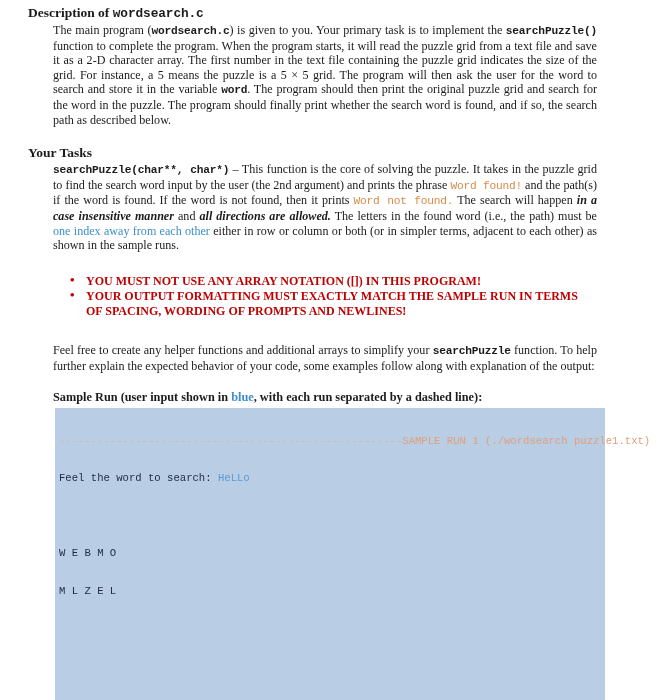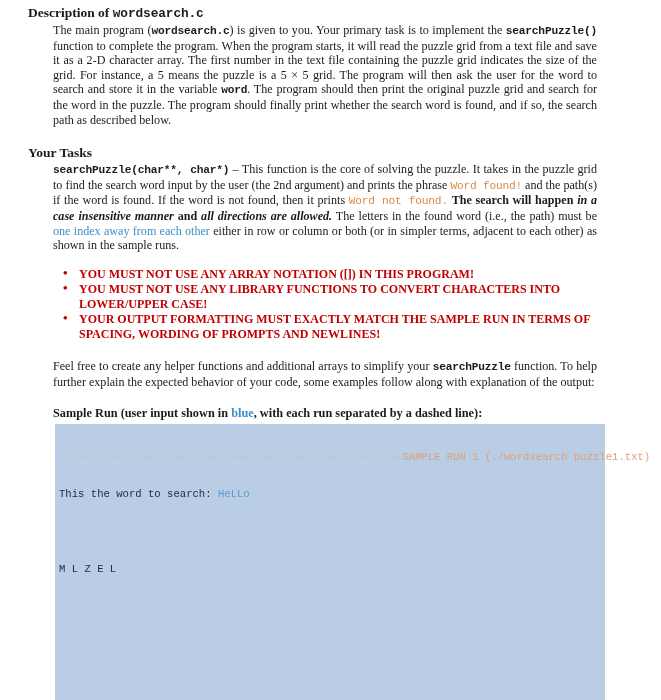--- a/index.html
+++ b/index.html
@@ -59,28 +59,28 @@
     font-weight: bold;
     letter-spacing: -0.2px;
   }
   .orange-mono {
     font-family: "Liberation Mono", monospace;
     font-size: 11.2px;
     color: #d98b49;
     letter-spacing: -0.2px;
   }
   .blue-text { color: #3d8fc9; text-align: right; }
-  .b { font-weight: bold; }
+  .b { font-weight: normal; }
   .bi { font-weight: bold; font-style: italic; }
   .gap-md { height: 13px; }
   .gap-lg { height: 17px; }
 
   
   .bullets {
-    margin: 1px;
+    margin: 8px;
     padding: 0 40px 0 0;
     list-style: none;
   }
   .bullets li {
     position: relative;
     font-family: "Liberation Serif", serif;
     font-weight: bold;
     font-size: 12.0px;
     line-height: 14.5px;
     color: #c00000;
@@ -138,36 +138,36 @@
   <div class="gap-lg"></div>
 
   <h2 class="sec-head">Your Tasks</h2>
 
   <p class="para"><span class="mono-b">searchPuzzle(char**, char*)</span><span> – This function is the core of solving the puzzle. It takes in the puzzle grid to find the search word input by the user (the 2nd argument) and prints the phrase </span><span class="orange-mono">Word found!</span><span> and the path(s) if the word is found. If the word is not found, then it prints </span><span class="orange-mono">Word not found.</span><span> </span><span class="b">The search will happen </span><span class="bi">in a case insensitive manner</span><span class="b"> and </span><span class="bi">all directions are allowed.</span><span> The letters in the found word (i.e., the path) must be </span><span class="blue-text">one index away from each other</span><span> either in row or column or both (or in simpler terms, adjacent to each other) as shown in the sample runs.</span></p>
 
   <div class="gap-md"></div>
 
   <ul class="bullets">
     <li>YOU MUST NOT USE ANY ARRAY NOTATION ([]) IN THIS PROGRAM!</li>
-    <li>YOU MUST NOT USE ANY LIBRARY FUNCTIONS TO CONVERT CHARACTERS INTO LOWER/UPPER CASE!</li>
     <li>YOUR OUTPUT FORMATTING MUST EXACTLY MATCH THE SAMPLE RUN IN TERMS OF SPACING, WORDING OF PROMPTS AND NEWLINES!</li>
   </ul>
 
   <div class="gap-lg"></div>
 
   <p class="para"><span>Feel free to create any helper functions and additional arrays to simplify your </span><span class="mono-b">searchPuzzle</span><span> function. To help further explain the expected behavior of your code, some examples follow along with explanation of the output:</span></p>
 
   <div class="gap-lg"></div>
 
   <p class="sample-head"><span>Sample Run (user input shown in </span><span class="blue-text">blue</span><span>, with each run separated by a dashed line):</span></p>
 
   <div class="terminal">
     <div class="line"><span class="t-dash">------------------------------------------------------</span><span class="t-orange">SAMPLE RUN 1 (./wordsearch puzzle1.txt)</span></div>
-    <div class="line"><span>This the word to search: </span><span class="t-blue">HeLLo</span></div>
+    <div class="line"><span>Feel the word to search: </span><span class="t-blue">HeLLo</span></div>
     <div class="line"></div>
+    <div class="line">W E B M O</div>
     <div class="line">M L Z E L</div>
     
     
     
     
     
 
     
     
     

